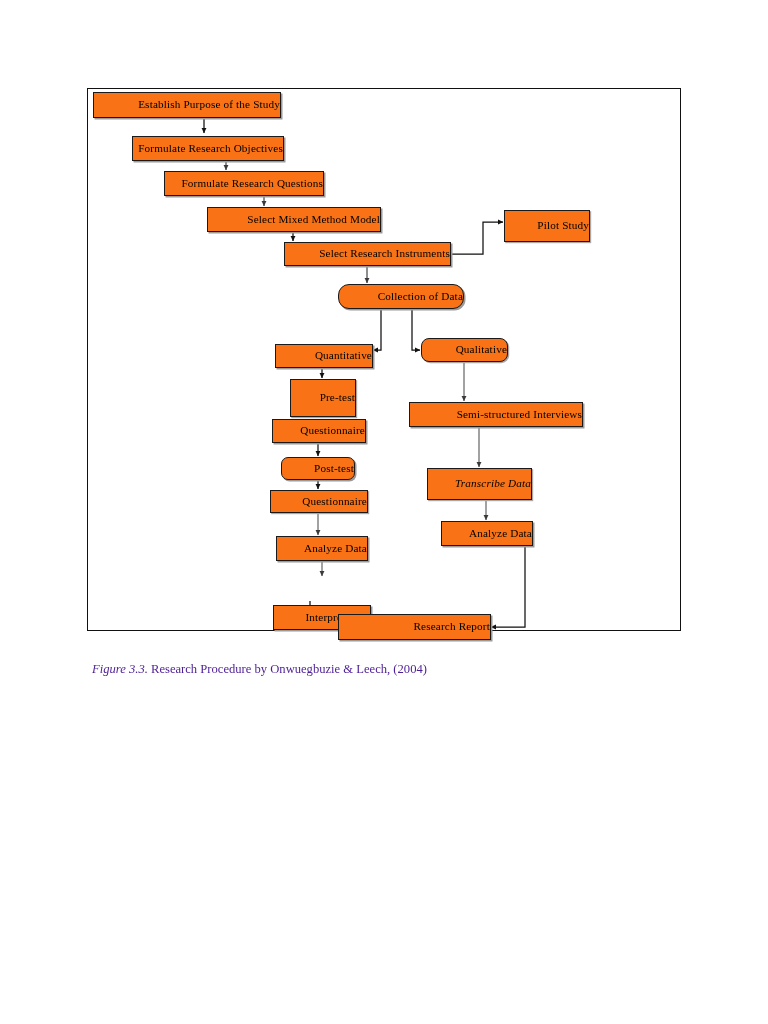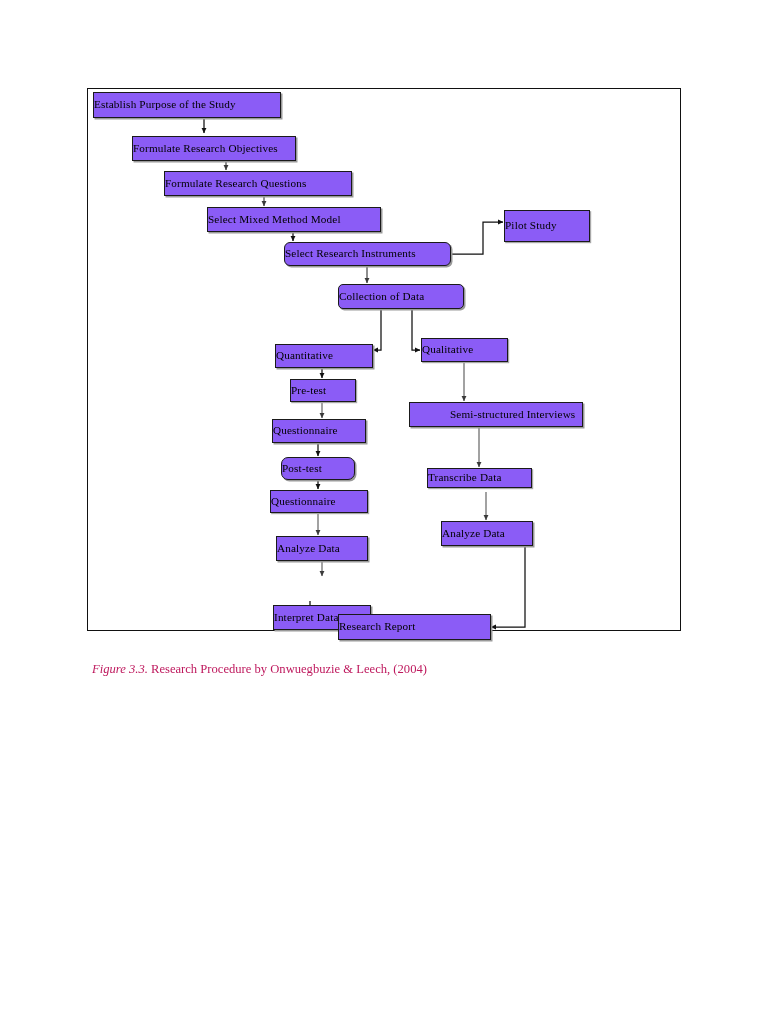--- a/index.html
+++ b/index.html
@@ -44,50 +44,50 @@
     top: 0;
     width: 768px;
     height: 1024px;
     pointer-events: none;
   }
 
   
   .node {
     position: absolute;
     box-sizing: border-box;
-    background: #8b5cf6;
+    background: #f97316;
     border: 1.5px solid #1a1a1a;
     box-shadow: 1.5px 1.5px 0 0 #9a9a9a;
     display: flex;
     align-items: center;
-    justify-content: flex-start;
+    justify-content: flex-end;
     text-align: center;
     font-size: 11.2px;
     letter-spacing: 0.15px;
     line-height: 1;
     white-space: nowrap;
     color: #000000;
   }
   .node.rounded {
-    border-radius: 5px;
+    border-radius: 11px;
   }
   .node.thin {
     border-width: 1.2px;
     box-shadow: 1.2px 1.2px 0 0 #a8a8a8;
   }
 
   
   #figure-caption {
     position: absolute;
     left: 92px;
     top: 662px;
     width: 600px;
     font-size: 12.6px;
     line-height: 1.25;
-    color: #be185d;
+    color: #4c1d95;
     white-space: nowrap;
   }
   #figure-caption .cap-label {
     font-style: italic;
   }
 </style>
 </head>
 <body>
 
 <div id="figure-root">
@@ -143,53 +143,53 @@
       <line x1="486" y1="492" x2="486" y2="520" stroke="#6a6a6a" marker-end="url(#arrowhead-grey)"></line>
 
       <path d="M525,546 L525,627 L491,627" marker-end="url(#arrowhead)"></path>
     </g>
   </svg>
 
   <div class="node" style="left:93px; top:92px; width:188px; height:26px; border-width:1.8px;">
     <span>Establish Purpose of the Study</span>
   </div>
 
-  <div class="node" style="left:132px; top:136px; width:164px; height:25px;font-family:Liberation Serif, serif;">
+  <div class="node" style="left:132px; top:136px; width:152px; height:25px;font-family:Liberation Serif, serif;">
     <span>Formulate Research Objectives</span>
   </div>
 
-  <div class="node" style="left:164px; top:171px; width:188px; height:25px;">
+  <div class="node" style="left:164px; top:171px; width:160px; height:25px;">
     <span>Formulate Research Questions</span>
   </div>
 
   <div class="node" style="left:207px; top:207px; width:174px; height:25px;">
     <span>Select Mixed Method Model</span>
   </div>
 
-  <div class="node" style="left:284px; top:242px; width:167px; height:24px;border-radius:6px;">
+  <div class="node" style="left:284px; top:242px; width:167px; height:24px;">
     <span>Select Research Instruments</span>
   </div>
 
   <div class="node thin" style="left:504px; top:210px; width:86px; height:32px;">
     <span>Pilot Study</span>
   </div>
 
   <div class="node rounded" style="left:338px; top:284px; width:126px; height:25px;">
     <span>Collection of Data</span>
   </div>
 
   <div class="node" style="left:275px; top:344px; width:98px; height:24px;">
     <span>Quantitative</span>
   </div>
 
-  <div class="node thin" style="left:421px; top:338px; width:87px; height:24px;">
+  <div class="node thin" style="left:421px; top:338px; width:87px; height:24px;border-radius:8px;">
     <span>Qualitative</span>
   </div>
 
-  <div class="node thin" style="left:290px; top:379px; width:66px; height:23px;">
+  <div class="node thin" style="left:290px; top:379px; width:66px; height:38px;">
     <span>Pre-test</span>
   </div>
 
   <div class="node" style="left:272px; top:419px; width:94px; height:24px;">
     <span>Questionnaire</span>
   </div>
 
   <div class="node" style="left:281px; top:457px; width:74px; height:23px;border-radius:7px;">
     <span>Post-test</span>
   </div>
@@ -203,21 +203,21 @@
   </div>
 
   <div class="node" style="left:273px; top:576px; width:98px; height:25px;margin-top:29px;">
     <span>Interpret Data</span>
   </div>
 
   <div class="node" style="left:409px; top:402px; width:174px; height:25px;padding-left:40px;">
     <span>Semi-structured Interviews</span>
   </div>
 
-  <div class="node thin" style="left:427px; top:468px; width:105px; height:20px;">
+  <div class="node thin" style="left:427px; top:468px; width:105px; height:32px;font-style:italic;">
     <span>Transcribe Data</span>
   </div>
 
   <div class="node" style="left:441px; top:521px; width:92px; height:25px;">
     <span>Analyze Data</span>
   </div>
 
   <div class="node" style="left:338px; top:614px; width:153px; height:26px;">
     <span>Research Report</span>
   </div>

